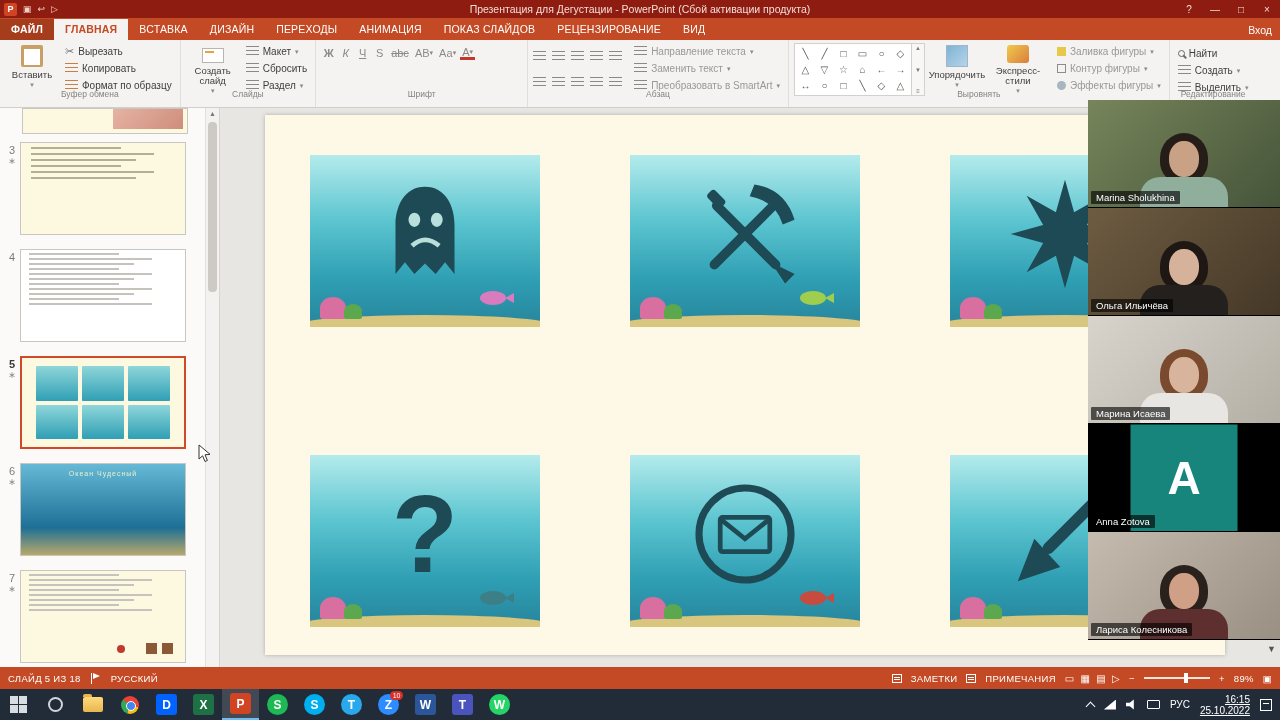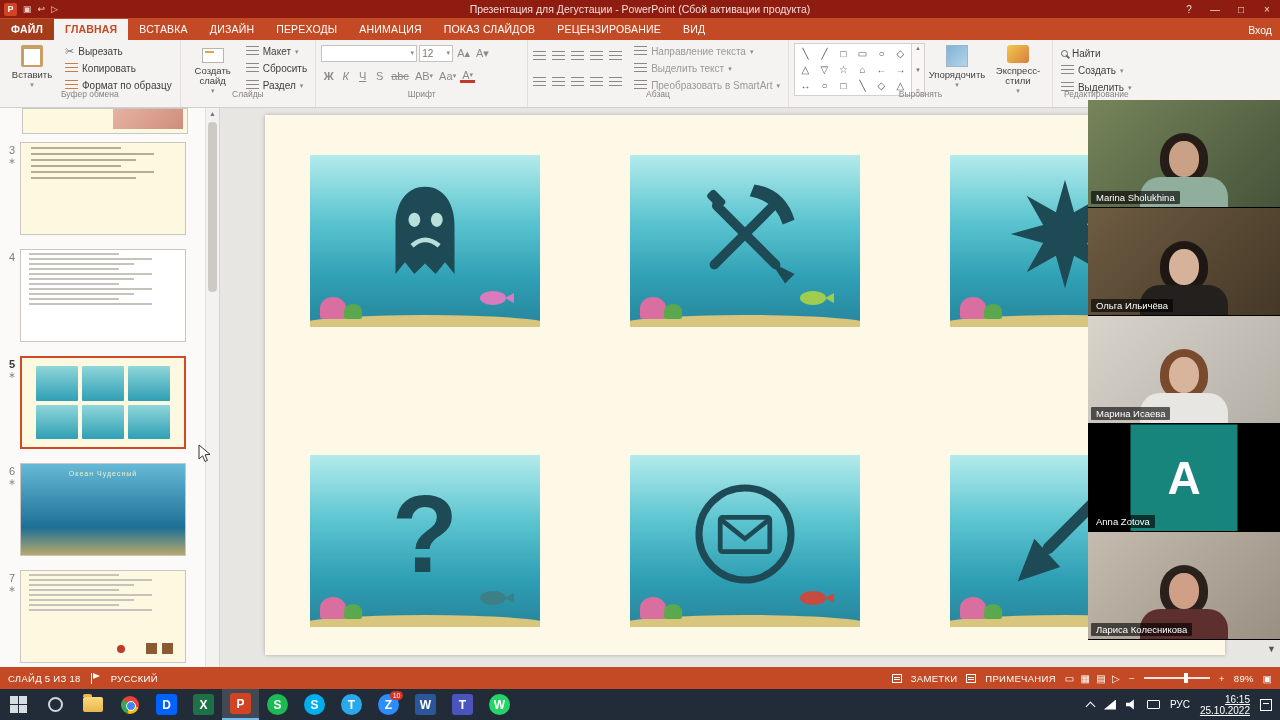--- a/index.html
+++ b/index.html
@@ -243,31 +243,20 @@
               <span class="caret">▾</span>
             </div>
         </div>
       </div>
       <div class="group-label">Слайды</div>
     </div>
 
     <div class="group" style="width:212px;">
       <div class="vstack" style="gap:3px;">
         <div class="fg-row">
-          <div class="combo" style="width:96px;">
-              <span class="caret">▾</span>
-            </div>
-          <div class="combo" style="width:34px;">
-              <span>12</span>
-              <span class="caret">▾</span>
-            </div>
-          <div class="fbtn">А▴</div>
-          <div class="fbtn">А▾</div>
-        </div>
-        <div class="fg-row">
           <div class="fbtn b">Ж</div>
           <div class="fbtn i">К</div>
           <div class="fbtn u">Ч</div>
           <div class="fbtn">S</div>
           <div class="fbtn st">abc</div>
           <div class="fbtn">
               <span>АВ</span>
               <span class="caret">▾</span>
             </div>
           <div class="fbtn">
@@ -302,21 +291,21 @@
           </div>
         </div>
         <div class="vstack" style="margin-left:6px;">
           <div class="sbtn dis">
               <span class="mini"></span>
               <span>Направление текста</span>
               <span class="caret">▾</span>
             </div>
           <div class="sbtn dis">
               <span class="mini"></span>
-              <span>Выделить текст</span>
+              <span>Заменить текст</span>
               <span class="caret">▾</span>
             </div>
           <div class="sbtn dis">
               <span class="mini"></span>
               <span>Преобразовать в SmartArt</span>
               <span class="caret">▾</span>
             </div>
         </div>
       </div>
       <div class="group-label">Абзац</div>
@@ -354,20 +343,37 @@
         <div class="bigbtn" style="width:58px;">
           <span class="bico" style="background:linear-gradient(135deg,#7fb3d5,#b6d4ea);border:1px solid #9fb6c6;"></span>
           <span>Упорядочить</span>
             <span class="caret">▾</span>
         </div>
         <div class="bigbtn" style="width:58px;">
           <span class="bico" style="background:linear-gradient(135deg,#f2c94c,#d77f3e);border-radius:3px;"></span>
           <span>Экспресс-стили</span>
             <span class="caret">▾</span>
         </div>
+        <div class="vstack" style="margin-left:4px;">
+          <div class="sbtn dis">
+              <span class="sq-ico" style="background:#e8c84a;"></span>
+              <span>Заливка фигуры</span>
+              <span class="caret">▾</span>
+            </div>
+          <div class="sbtn dis">
+              <span class="sq-ico" style="border:1.5px solid #8f8c88;"></span>
+              <span>Контур фигуры</span>
+              <span class="caret">▾</span>
+            </div>
+          <div class="sbtn dis">
+              <span class="sq-ico" style="background:#a9b6bf;border-radius:50%;"></span>
+              <span>Эффекты фигуры</span>
+              <span class="caret">▾</span>
+            </div>
+        </div>
       </div>
       <div class="group-label">Выровнять</div>
     </div>
 
     <div class="group" style="border-right:none;">
       <div class="vstack" style="padding-top:2px;">
         <div class="sbtn">
             <span class="mag"></span>
             <span>Найти</span>
           </div>

